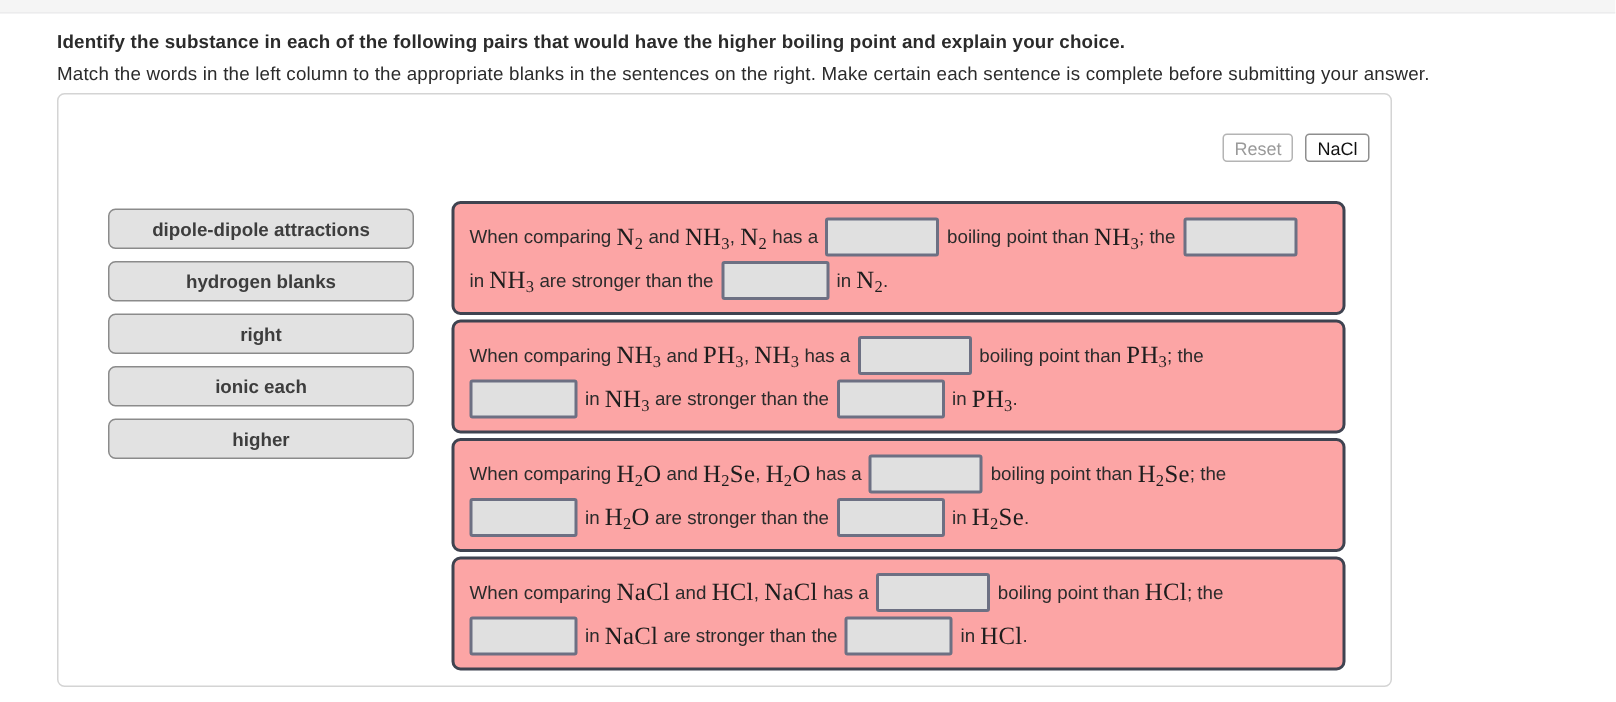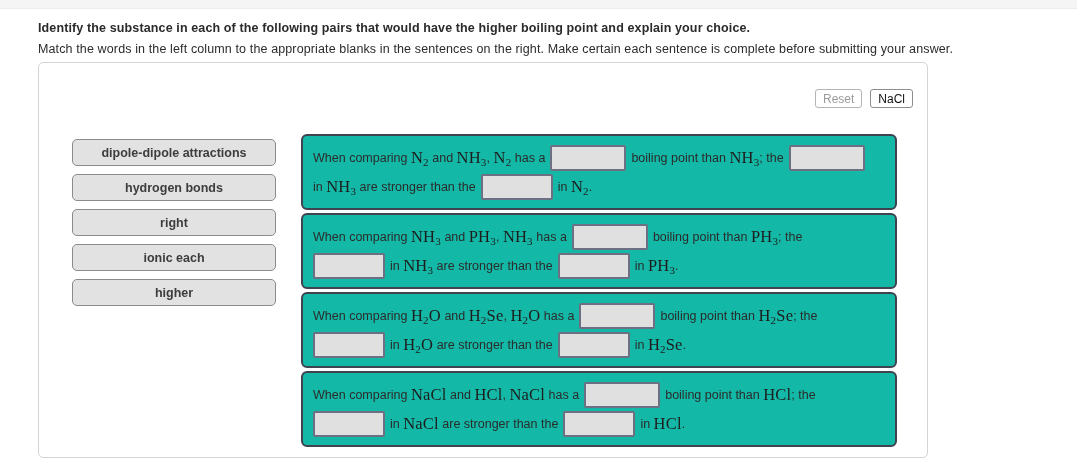--- a/index.html
+++ b/index.html
@@ -101,21 +101,21 @@
     position: absolute;
     left: 262px;
     top: 71px;
     width: 596px;
   }
   .sentence-row {
     width: 596px;
     border: 2px solid #3f4350;
     border-radius: 6px;
     box-sizing: border-box;
-    background: #14b8a6;
+    background: #fca5a5;
     padding: 9px 10px 8px 10px;
     margin-bottom: 3px;
   }
   .s-line {
     display: flex;
     align-items: center;
     flex-wrap: nowrap;
     min-height: 26px;
   }
   .s-line + .s-line { margin-top: 3px; }
@@ -162,21 +162,21 @@
 
 <div class="exercise-panel">
 
   <div class="toolbar">
     <div class="tool-btn disabled">Reset</div>
     <div class="tool-btn enabled">NaCl</div>
   </div>
 
   <div class="word-bank">
     <div class="bank-item">dipole-dipole attractions</div>
-    <div class="bank-item">hydrogen bonds</div>
+    <div class="bank-item">hydrogen blanks</div>
     <div class="bank-item">right</div>
     <div class="bank-item">ionic each</div>
     <div class="bank-item">higher</div>
   </div>
 
   <div class="sentences">
       <div class="sentence-row">
         <div class="s-line">
           <span class="txt">When comparing </span>
           <span class="chem">N<sub>2</sub></span>

